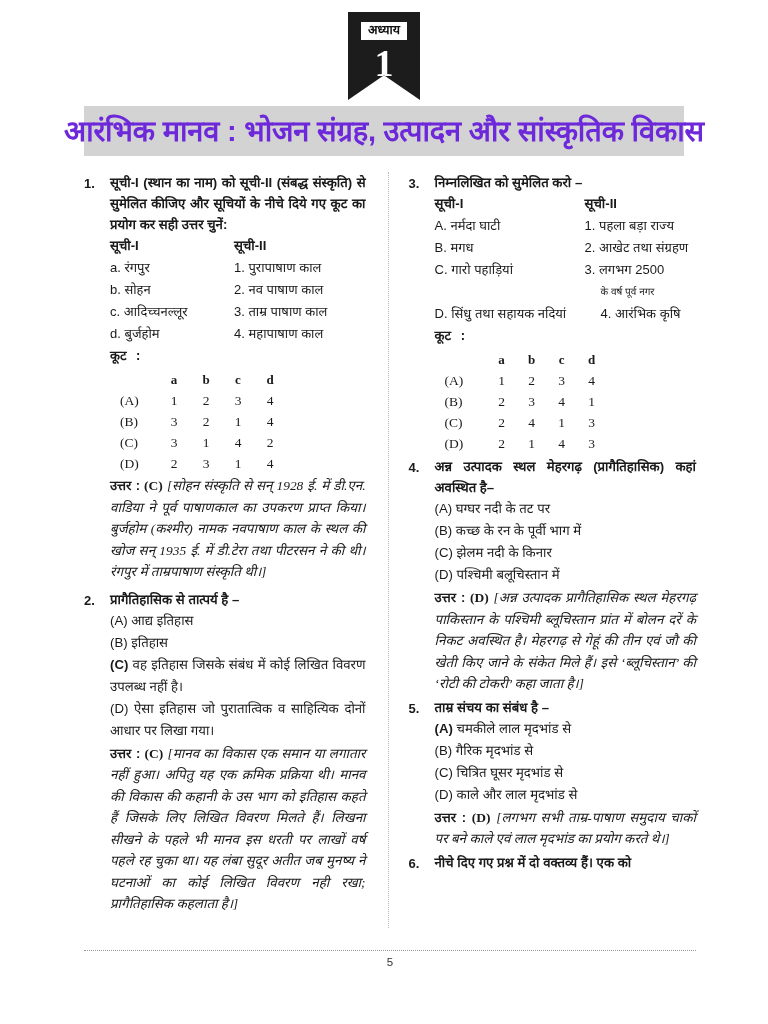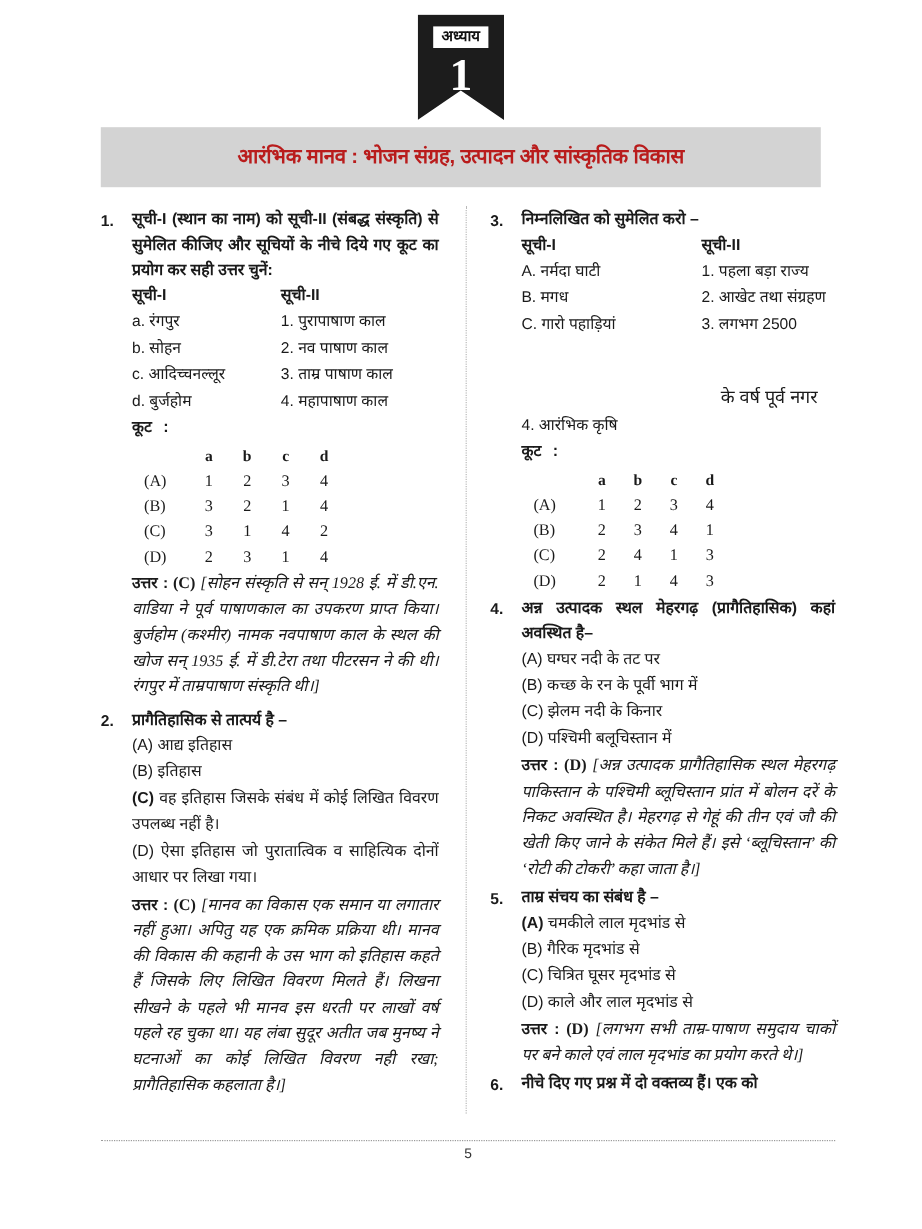--- a/index.html
+++ b/index.html
@@ -74,23 +74,23 @@
     height: 50px;
     background: #d3d3d3;
     display: flex;
     align-items: center;
     justify-content: center;
     z-index: 8;
   }
   .title-bar .title-text {
     font-family: "Liberation Sans", "DejaVu Sans", sans-serif;
     font-weight: bold;
-    font-size: 17px;
+    font-size: 29px;
     line-height: 28px;
-    color: #b91c1c;
+    color: #6d28d9;
     white-space: nowrap;
     letter-spacing: -0.2px;
   }
 
   
   .columns {
     position: absolute;
     left: 84px;
     right: 72px;
     top: 172px;
@@ -161,24 +161,23 @@
     display: flex;
     font-family: "Liberation Sans", "DejaVu Sans", sans-serif;
     font-size: 13px;
     line-height: 22px;
   }
   .list-row .li-a { width: 124px; flex: 0 0 124px; }
   .list-row .li-b { flex: 1 1 auto; }
   .list-row.wide .li-a { width: 150px; flex: 0 0 150px; }
   .list-cont {
     font-family: "Liberation Sans", "DejaVu Sans", sans-serif;
-    font-size: 15px;
+    font-size: 10px;
     line-height: 22px;
     padding-left: 166px;
-    margin-top: 40px;
   }
 
   
   .koot-label {
     font-family: Liberation Mono, monospace;
     font-weight: bold;
     font-size: 13px;
     line-height: 23px;
   }
   table.koot {
@@ -383,20 +382,21 @@
           <div class="list-row wide">
             <div class="li-a">B. मगध</div>
             <div class="li-b">2. आखेट तथा संग्रहण</div>
           </div>
           <div class="list-row wide">
             <div class="li-a">C. गारो पहाड़ियां</div>
             <div class="li-b">3. लगभग 2500</div>
           </div>
           <div class="list-cont">के वर्ष पूर्व नगर</div>
           <div class="list-row wide">
+            <div class="li-a" style="flex:0 0 166px;width:166px;">D. सिंधु तथा सहायक नदियां</div>
             <div class="li-b">4. आरंभिक कृषि</div>
           </div>
 
           <div class="koot-label">कूट :</div>
 
           <table class="koot k3">
             <tbody>
                 <tr>
               <th class="rowkey"></th>
               <th class="v">a</th>

